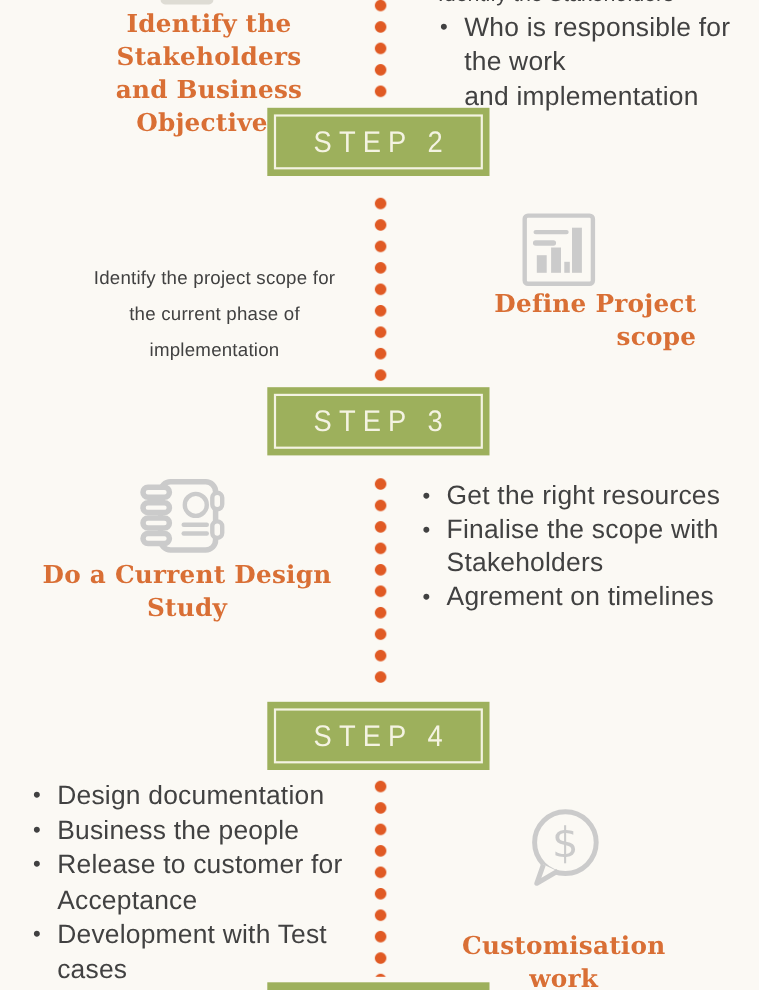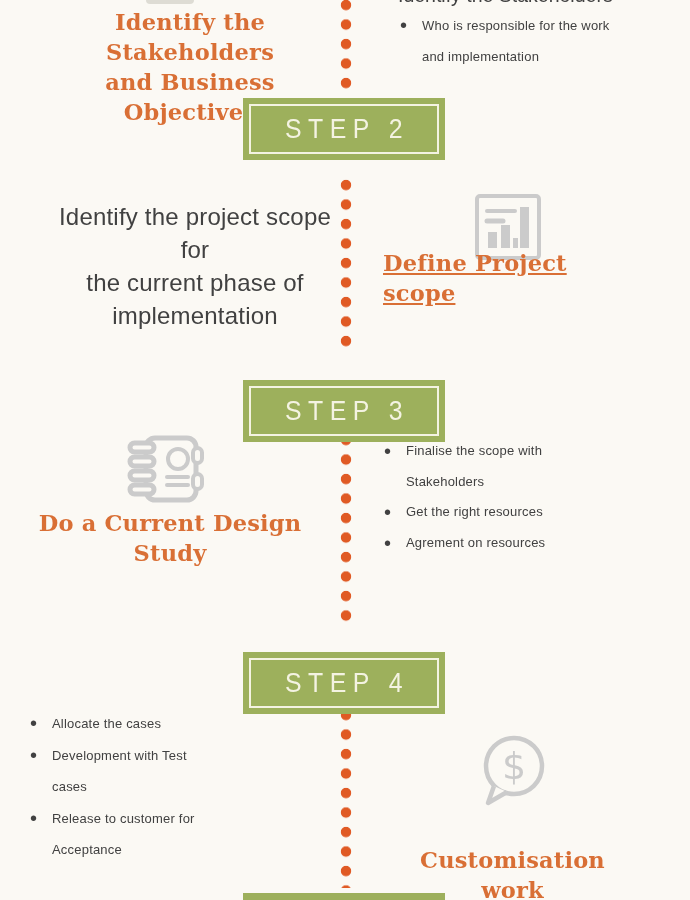--- a/index.html
+++ b/index.html
@@ -29,30 +29,31 @@
     font-family:"DejaVu Serif","Liberation Serif",serif;
     font-weight:bold;
     color:var(--orange);
     font-size:22.5px;
     line-height:30px;
     letter-spacing:.2px;
   }
 
   
   .body-text{
-    font-size:24px;
+    font-size:17px;
     line-height:33px;
     letter-spacing:.2px;
     color:var(--ink);
+    margin-top:36px;
   }
   ul.bullets{list-style:none;}
   ul.bullets li{
     position:relative;
     padding-left:24px;
-    font-size:13px;
+    font-size:24px;
     letter-spacing:.2px;
     color:var(--ink);
     white-space:pre-line;
   }
   ul.bullets li::before{
     content:"\2022";
     position:absolute;
     left:2px;top:0;
     font-size:20px;
   }
@@ -125,23 +126,23 @@
     <rect x="4" y="4" width="62" height="62" rx="3" stroke="var(--icon)" stroke-width="4"></rect>
     <line x1="14" y1="19" x2="42" y2="19" stroke="var(--icon)" stroke-width="4" stroke-linecap="round"></line>
     <line x1="14" y1="29" x2="30" y2="29" stroke="var(--icon)" stroke-width="5" stroke-linecap="round"></line>
     <rect x="47" y="15" width="9" height="41" fill="var(--icon)"></rect>
     <rect x="15" y="40" width="9" height="16" fill="var(--icon)"></rect>
     <rect x="28" y="33" width="9" height="23" fill="var(--icon)"></rect>
     <rect x="40" y="46" width="5" height="10" fill="var(--icon)"></rect>
   </svg>
 </div>
 
-<div class="abs orange-heading" style="left:383px;top:248px;width:250px;text-align:left;text-decoration:underline;">Define Project scope</div>
+<div class="abs orange-heading" style="left:383px;top:262px;width:250px;text-align:right;">Define Project scope</div>
 
-<div class="abs banner" style="top:380px;">
+<div class="abs banner" style="top:352px;">
   <div class="inner"></div>
   <span class="label">STEP 3</span>
 </div>
 
 <div class="abs" style="left:122px;top:432px;">
   <svg width="86" height="78" viewBox="0 0 86 78" fill="none" aria-hidden="true">
     <rect x="24" y="6" width="50" height="62" rx="9" stroke="var(--icon)" stroke-width="5"></rect>
     <rect x="71" y="16" width="9" height="15" rx="4.5" stroke="var(--icon)" stroke-width="4" fill="var(--bg)"></rect>
     <rect x="71" y="42" width="9" height="15" rx="4.5" stroke="var(--icon)" stroke-width="4" fill="var(--bg)"></rect>
     <rect x="8" y="11" width="24" height="9" rx="4.5" stroke="var(--icon)" stroke-width="5" fill="var(--bg)"></rect>
@@ -152,38 +153,39 @@
     <line x1="45" y1="45" x2="66" y2="45" stroke="var(--icon)" stroke-width="4" stroke-linecap="round"></line>
     <line x1="45" y1="53" x2="66" y2="53" stroke="var(--icon)" stroke-width="4" stroke-linecap="round"></line>
   </svg>
 </div>
 
 <div class="abs orange-heading pre" style="left:30px;top:508px;width:280px;">Do a Current Design
 Study</div>
 
 <ul class="bullets abs" style="left:382px;top:436px;width:300px;line-height:30.5px;">
 
+    <li>Get the right resources</li>
     <li>Finalise the scope with
 Stakeholders</li>
-    <li>Get the right resources</li>
-    <li>Agrement on resources</li>
+    <li>Agrement on timelines</li>
   </ul>
 
-<div class="abs banner" style="top:652px;">
+<div class="abs banner" style="top:638px;">
   <div class="inner"></div>
   <span class="label">STEP 4</span>
 </div>
 
 <ul class="bullets abs" style="left:28px;top:708px;width:300px;line-height:31.5px;">
 
-    <li>Allocate the cases</li>
+<li>Design documentation</li>
+    <li>Business the people</li>
+    <li>Release to customer for
+Acceptance</li>
     <li>Development with Test
 cases</li>
-    <li>Release to customer for
-Acceptance</li>
   </ul>
 
 <div class="abs icon-wrap" style="left:390px;top:730px;width:245px;">
   <svg width="78" height="80" viewBox="0 0 78 80" fill="none" aria-hidden="true">
     <circle cx="40" cy="36" r="28" stroke="var(--icon)" stroke-width="4.5"></circle>
     <path d="M20 56 L14 73 L33 62" stroke="var(--icon)" stroke-width="4.5" fill="var(--bg)" stroke-linejoin="round"></path>
     <text x="40" y="49" text-anchor="middle" font-family="DejaVu Sans, sans-serif" font-size="38" fill="var(--icon)">$</text>
   </svg>
 </div>
 

